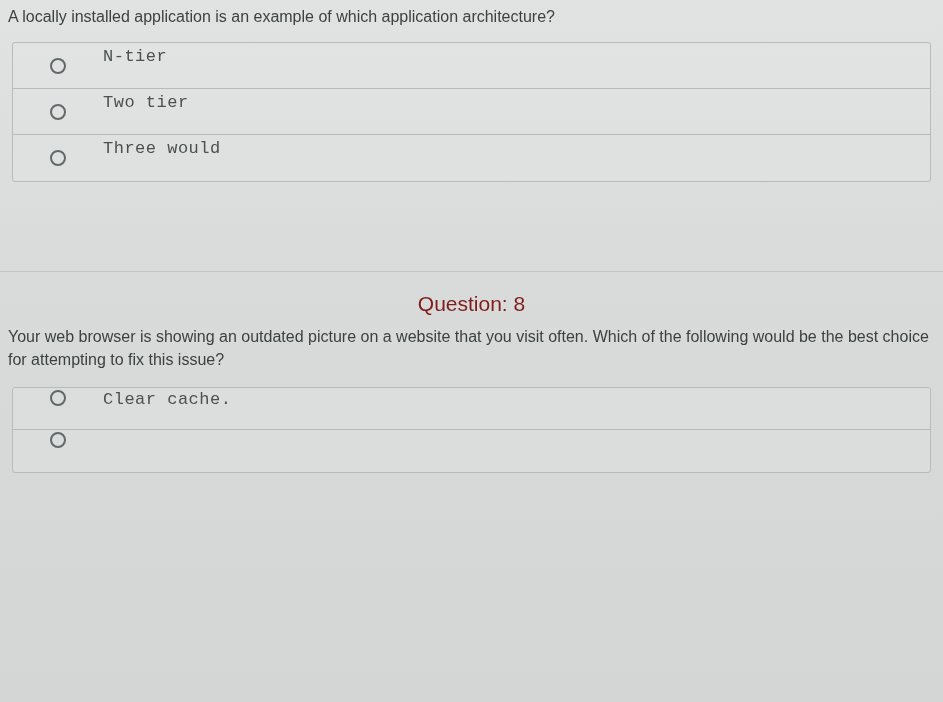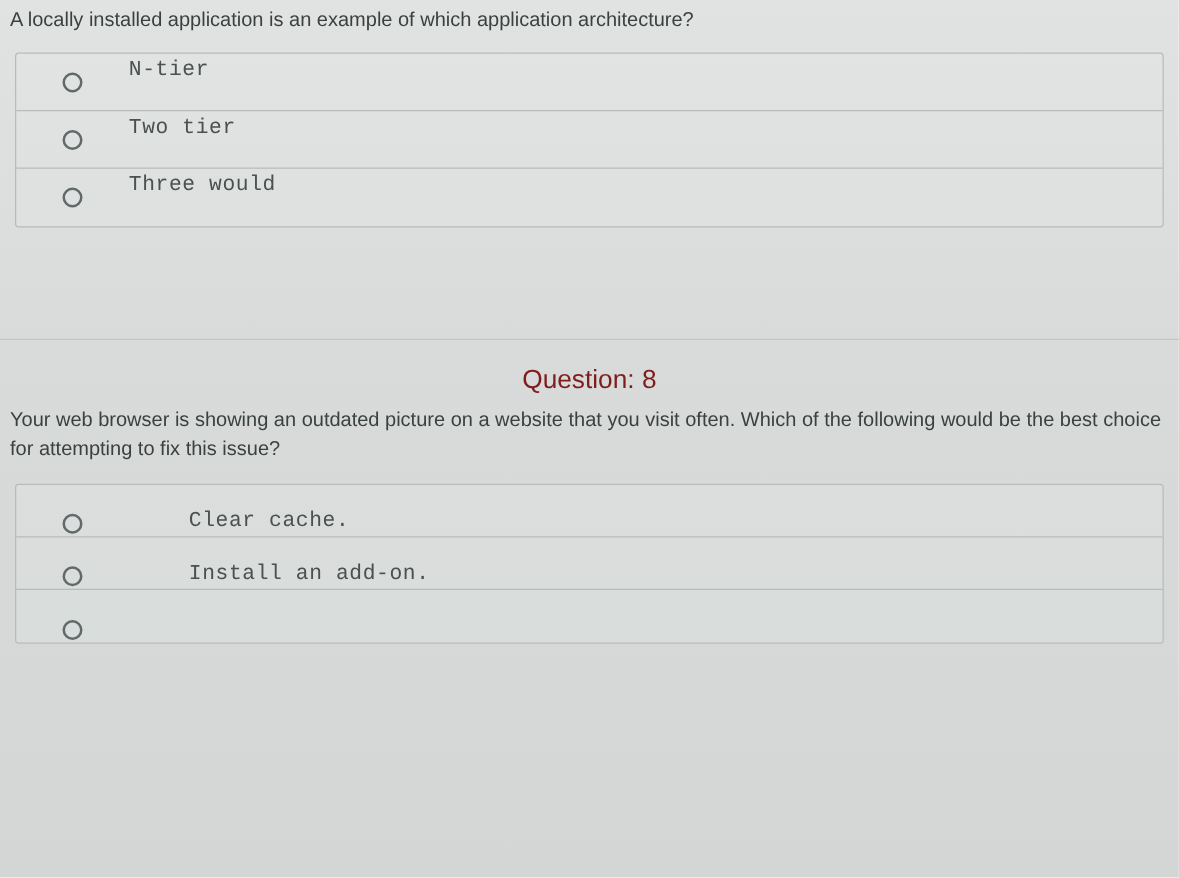--- a/index.html
+++ b/index.html
@@ -76,25 +76,24 @@
     padding: 0 8px;
   }
   .q2-options {
     margin: 16px 4px 0 4px;
     border: 1px solid #b7bcb9;
     border-radius: 3px;
     background: rgba(230,232,231,0.3);
   }
   .q2-row {
     display: flex;
-    align-items: flex-end;
+    align-items: flex-start;
     border-bottom: 1px solid #b7bcb9;
     min-height: 42px;
     padding: 2px 0;
-    gap: 48px;
   }
   .q2-row:last-child {
     border-bottom: none;
   }
 </style>
 </head>
 <body>
 
 <div class="question-block">
   <div class="question-text">A locally installed application is an example of which application architecture?</div>
@@ -130,21 +129,15 @@
     <div class="q2-row">
       <div class="radio-cell">
         <div class="radio-circle"></div>
       </div>
       <div class="option-label">Clear cache.</div>
     </div>
     <div class="q2-row">
       <div class="radio-cell">
         <div class="radio-circle"></div>
       </div>
-      <div class="option-label">Install an add-on.</div>
-    </div>
-    <div class="q2-row">
-      <div class="radio-cell">
-        <div class="radio-circle"></div>
-      </div>
     </div>
   </div>
 </div>
 
 </body></html>

